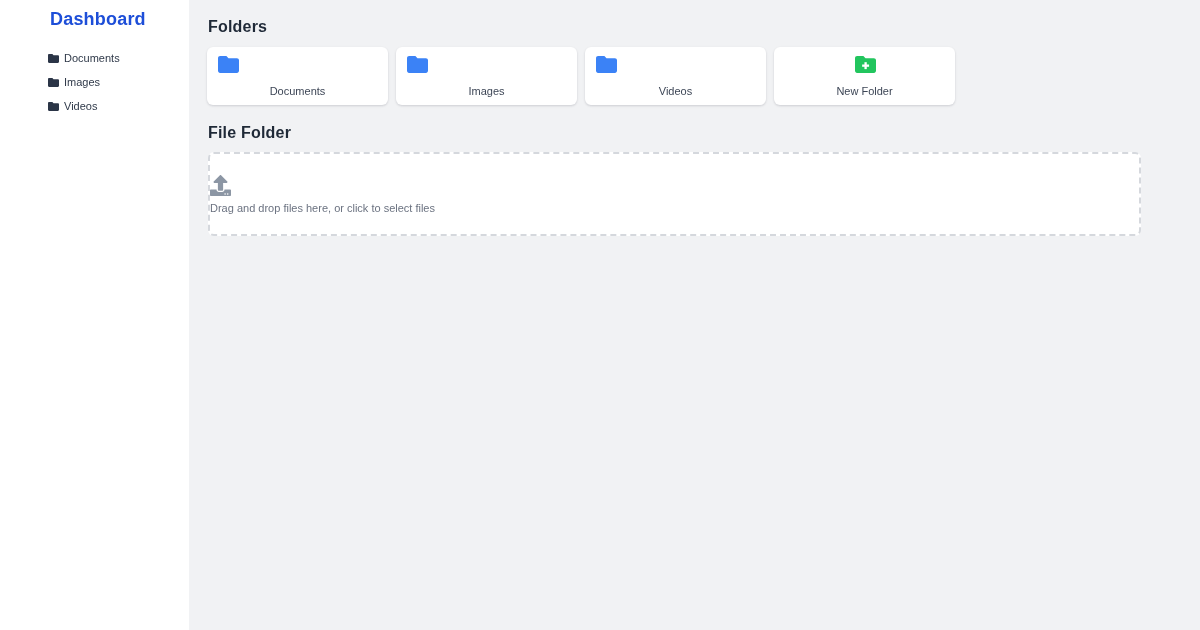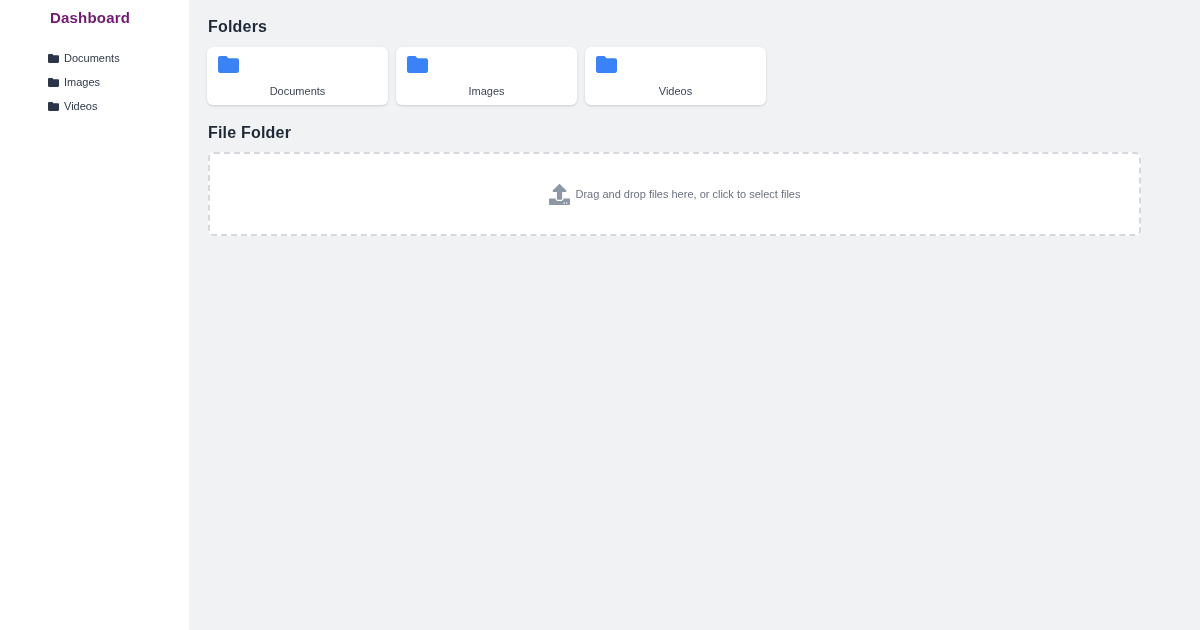--- a/index.html
+++ b/index.html
@@ -8,21 +8,21 @@
 
   .app { position:relative; width:1200px; height:630px; background:#f1f2f4; overflow:hidden; }
 
   
   .sidebar {
     position:absolute; left:0; top:0; width:189px; height:630px;
     background:#ffffff;
   }
   .sidebar-title {
     position:absolute; left:50px; top:9px;
-    font-size:15px; font-weight:700; color:#701a75; letter-spacing:0.2px;
+    font-size:18px; font-weight:700; color:#1d4ed8; letter-spacing:0.2px;
   }
   .sidebar-nav {
     position:absolute; left:48px; top:52px;
     display:flex; flex-direction:column; gap:12px;
   }
   .side-item {
     display:flex; align-items:center; gap:5px;
     cursor:pointer; line-height:12px;
   }
   .side-item .icon-wrap { display:inline-flex; width:11px; height:9px; }
@@ -55,21 +55,21 @@
   .card-center .card-icon { left:50%; margin-left:-10px; }
   .card-label {
     position:absolute; left:0; right:0; bottom:8px;
     text-align:center; font-size:11px; color:#3d4656;
   }
 
   
   .dropzone {
     position:absolute; left:19px; top:152px; width:933px; height:84px;
     background:#ffffff; border:2px dashed #d5d8dd; border-radius:6px;
-    display:flex; align-items:center; justify-content:center;
+    display:flex; flex-direction:column; justify-content:center;
     gap:6px; cursor:pointer;
   }
   .upload-icon-wrap { display:inline-flex; width:21px; height:21px; }
   .dropzone-text { font-size:11px; color:#6b7280; }
 
   svg { display:block; }
 </style>
 </head>
 <body>
 
@@ -132,20 +132,30 @@
 
       <div class="card">
         <span class="card-icon">
           <svg width="21" height="17" viewBox="2 4 20 16">
               <path fill="#3b82f6" d="M10 4H4c-1.1 0-1.99.9-1.99 2L2 18c0 1.1.9 2 2 2h16c1.1 0 2-.9 2-2V8c0-1.1-.9-2-2-2h-8l-2-2z"></path>
             </svg>
         </span>
         <span class="card-label">Videos</span>
       </div>
 
+      <div class="card card-center">
+        <span class="card-icon">
+          <svg width="21" height="17" viewBox="2 4 20 16">
+            <path fill="#22c55e" d="M10 4H4c-1.1 0-1.99.9-1.99 2L2 18c0 1.1.9 2 2 2h16c1.1 0 2-.9 2-2V8c0-1.1-.9-2-2-2h-8l-2-2z"></path>
+            <rect x="11" y="9.8" width="2.2" height="6.6" fill="#ffffff"></rect>
+            <rect x="8.8" y="12" width="6.6" height="2.2" fill="#ffffff"></rect>
+          </svg>
+        </span>
+        <span class="card-label">New Folder</span>
+      </div>
 
     </div>
 
     <h2 class="section-heading upload-heading">File Folder</h2>
 
     <div class="dropzone">
       <span class="upload-icon-wrap">
         <svg width="21" height="21" viewBox="0 0 512 512">
             <path fill="#8c96a4" d="M296 384h-80c-13.3 0-24-10.7-24-24V192h-87.7c-17.8 0-26.7-21.5-14.1-34.1L242.3 5.7c7.5-7.5 19.8-7.5 27.3 0l152.2 152.2c12.6 12.6 3.7 34.1-14.1 34.1H320v168c0 13.3-10.7 24-24 24zm216-8v112c0 13.3-10.7 24-24 24H24c-13.3 0-24-10.7-24-24V376c0-13.3 10.7-24 24-24h136v8c0 30.9 25.1 56 56 56h80c30.9 0 56-25.1 56-56v-8h136c13.3 0 24 10.7 24 24zm-124 88c0-11-9-20-20-20s-20 9-20 20 9 20 20 20 20-9 20-20zm64 0c0-11-9-20-20-20s-20 9-20 20 9 20 20 20 20-9 20-20z"></path>
           </svg>

